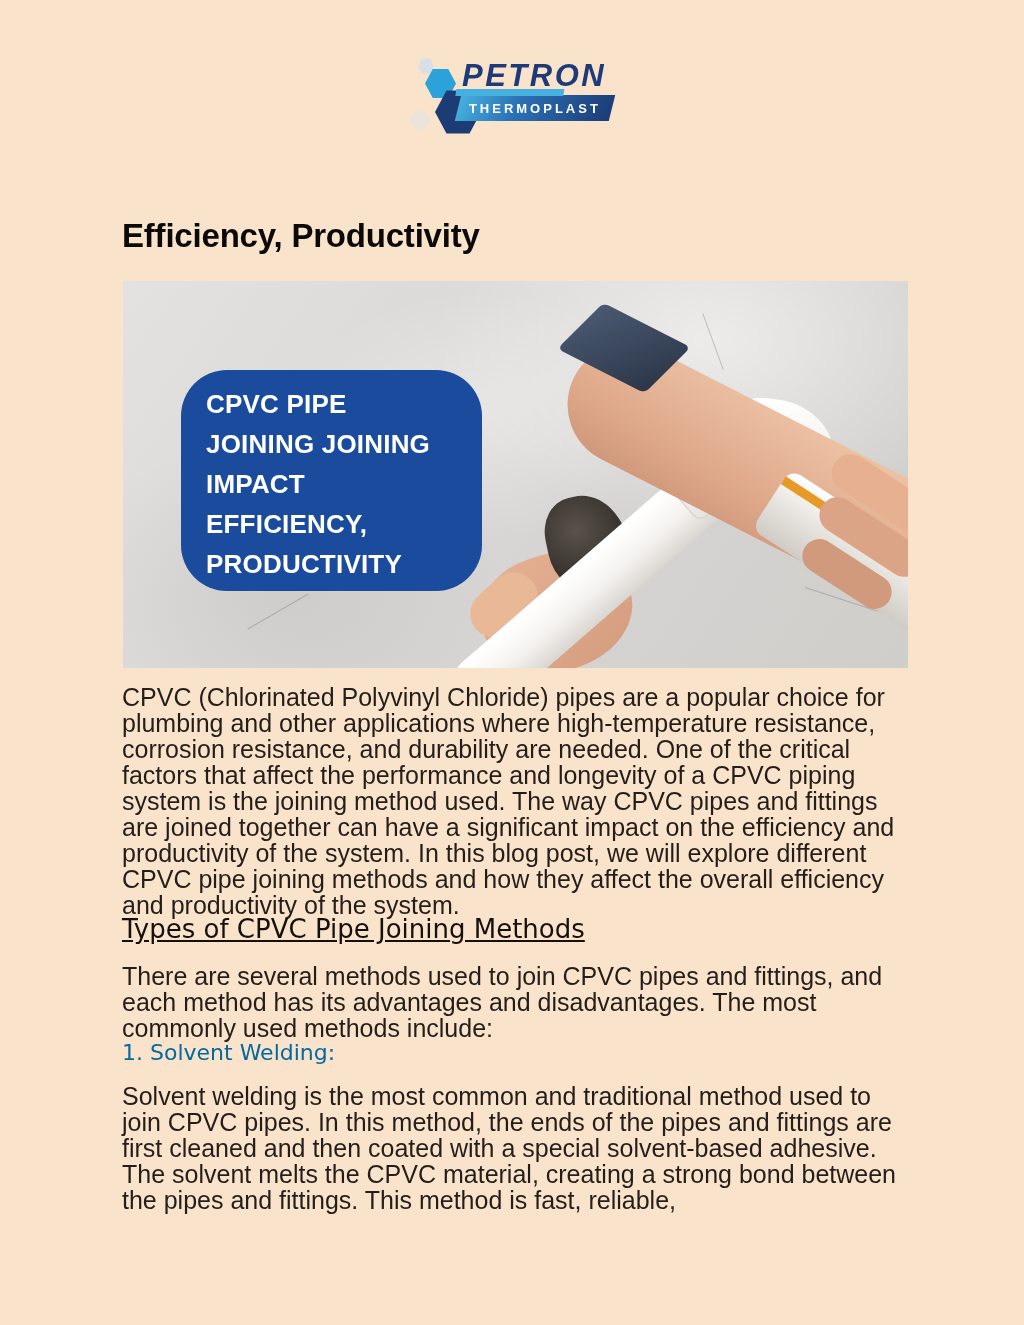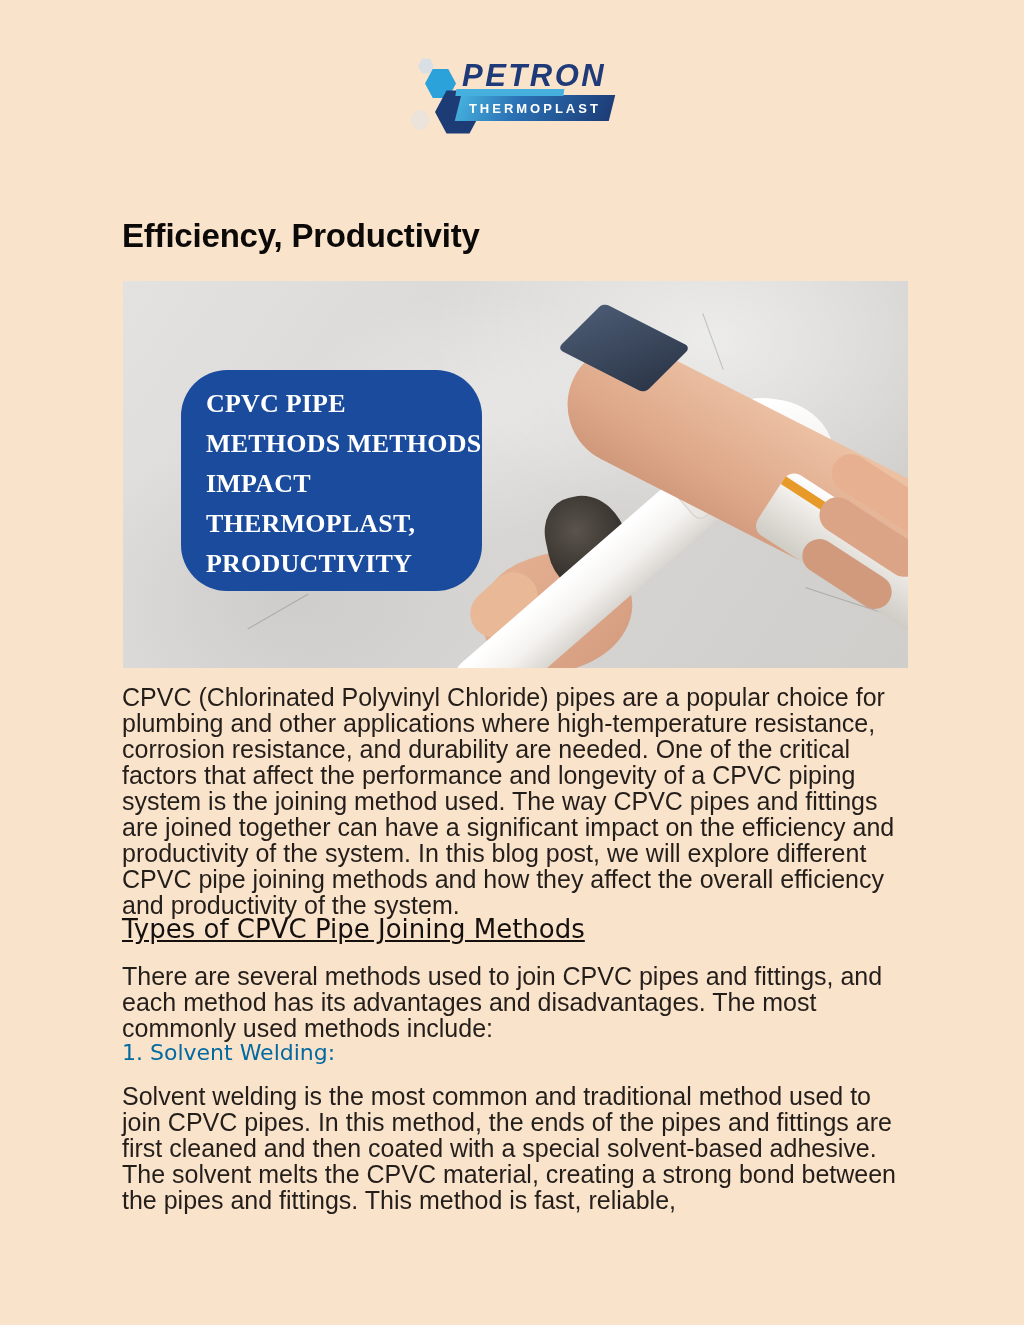--- a/index.html
+++ b/index.html
@@ -177,25 +177,25 @@
     <div class="forearm"></div>
     <div class="sleeve"></div>
 
     <div class="fitting">
       <div class="fitting-stripe" id="fitting-stripe" style="background: rgb(232, 154, 40);"></div>
     </div>
     <div class="finger finger1"></div>
     <div class="finger finger2"></div>
     <div class="finger finger3"></div>
 
-    <div class="hero-overlay" id="hero-overlay" style="background: rgb(27, 75, 156); font-family: Liberation Serif, serif;">
+    <div class="hero-overlay" id="hero-overlay" style="background: rgb(27, 75, 156);">
       <div class="hero-overlay-line">CPVC PIPE</div>
-      <div class="hero-overlay-line">METHODS METHODS</div>
+      <div class="hero-overlay-line">JOINING JOINING</div>
       <div class="hero-overlay-line">IMPACT</div>
-      <div class="hero-overlay-line">THERMOPLAST,</div>
+      <div class="hero-overlay-line">EFFICIENCY,</div>
       <div class="hero-overlay-line">PRODUCTIVITY</div>
     </div>
   </div>
 
   <p class="body-par p-intro">CPVC (Chlorinated Polyvinyl Chloride) pipes are a popular choice for plumbing and other applications where high-temperature resistance, corrosion resistance, and durability are needed. One of the critical factors that affect the performance and longevity of a CPVC piping system is the joining method used. The way CPVC pipes and fittings are joined together can have a significant impact on the efficiency and productivity of the system. In this blog post, we will explore different CPVC pipe joining methods and how they affect the overall efficiency and productivity of the system.</p>
 
   <h2 class="h2">Types of CPVC Pipe Joining Methods</h2>
 
   <p class="body-par p-types">There are several methods used to join CPVC pipes and fittings, and each method has its advantages and disadvantages. The most commonly used methods include:</p>
 

